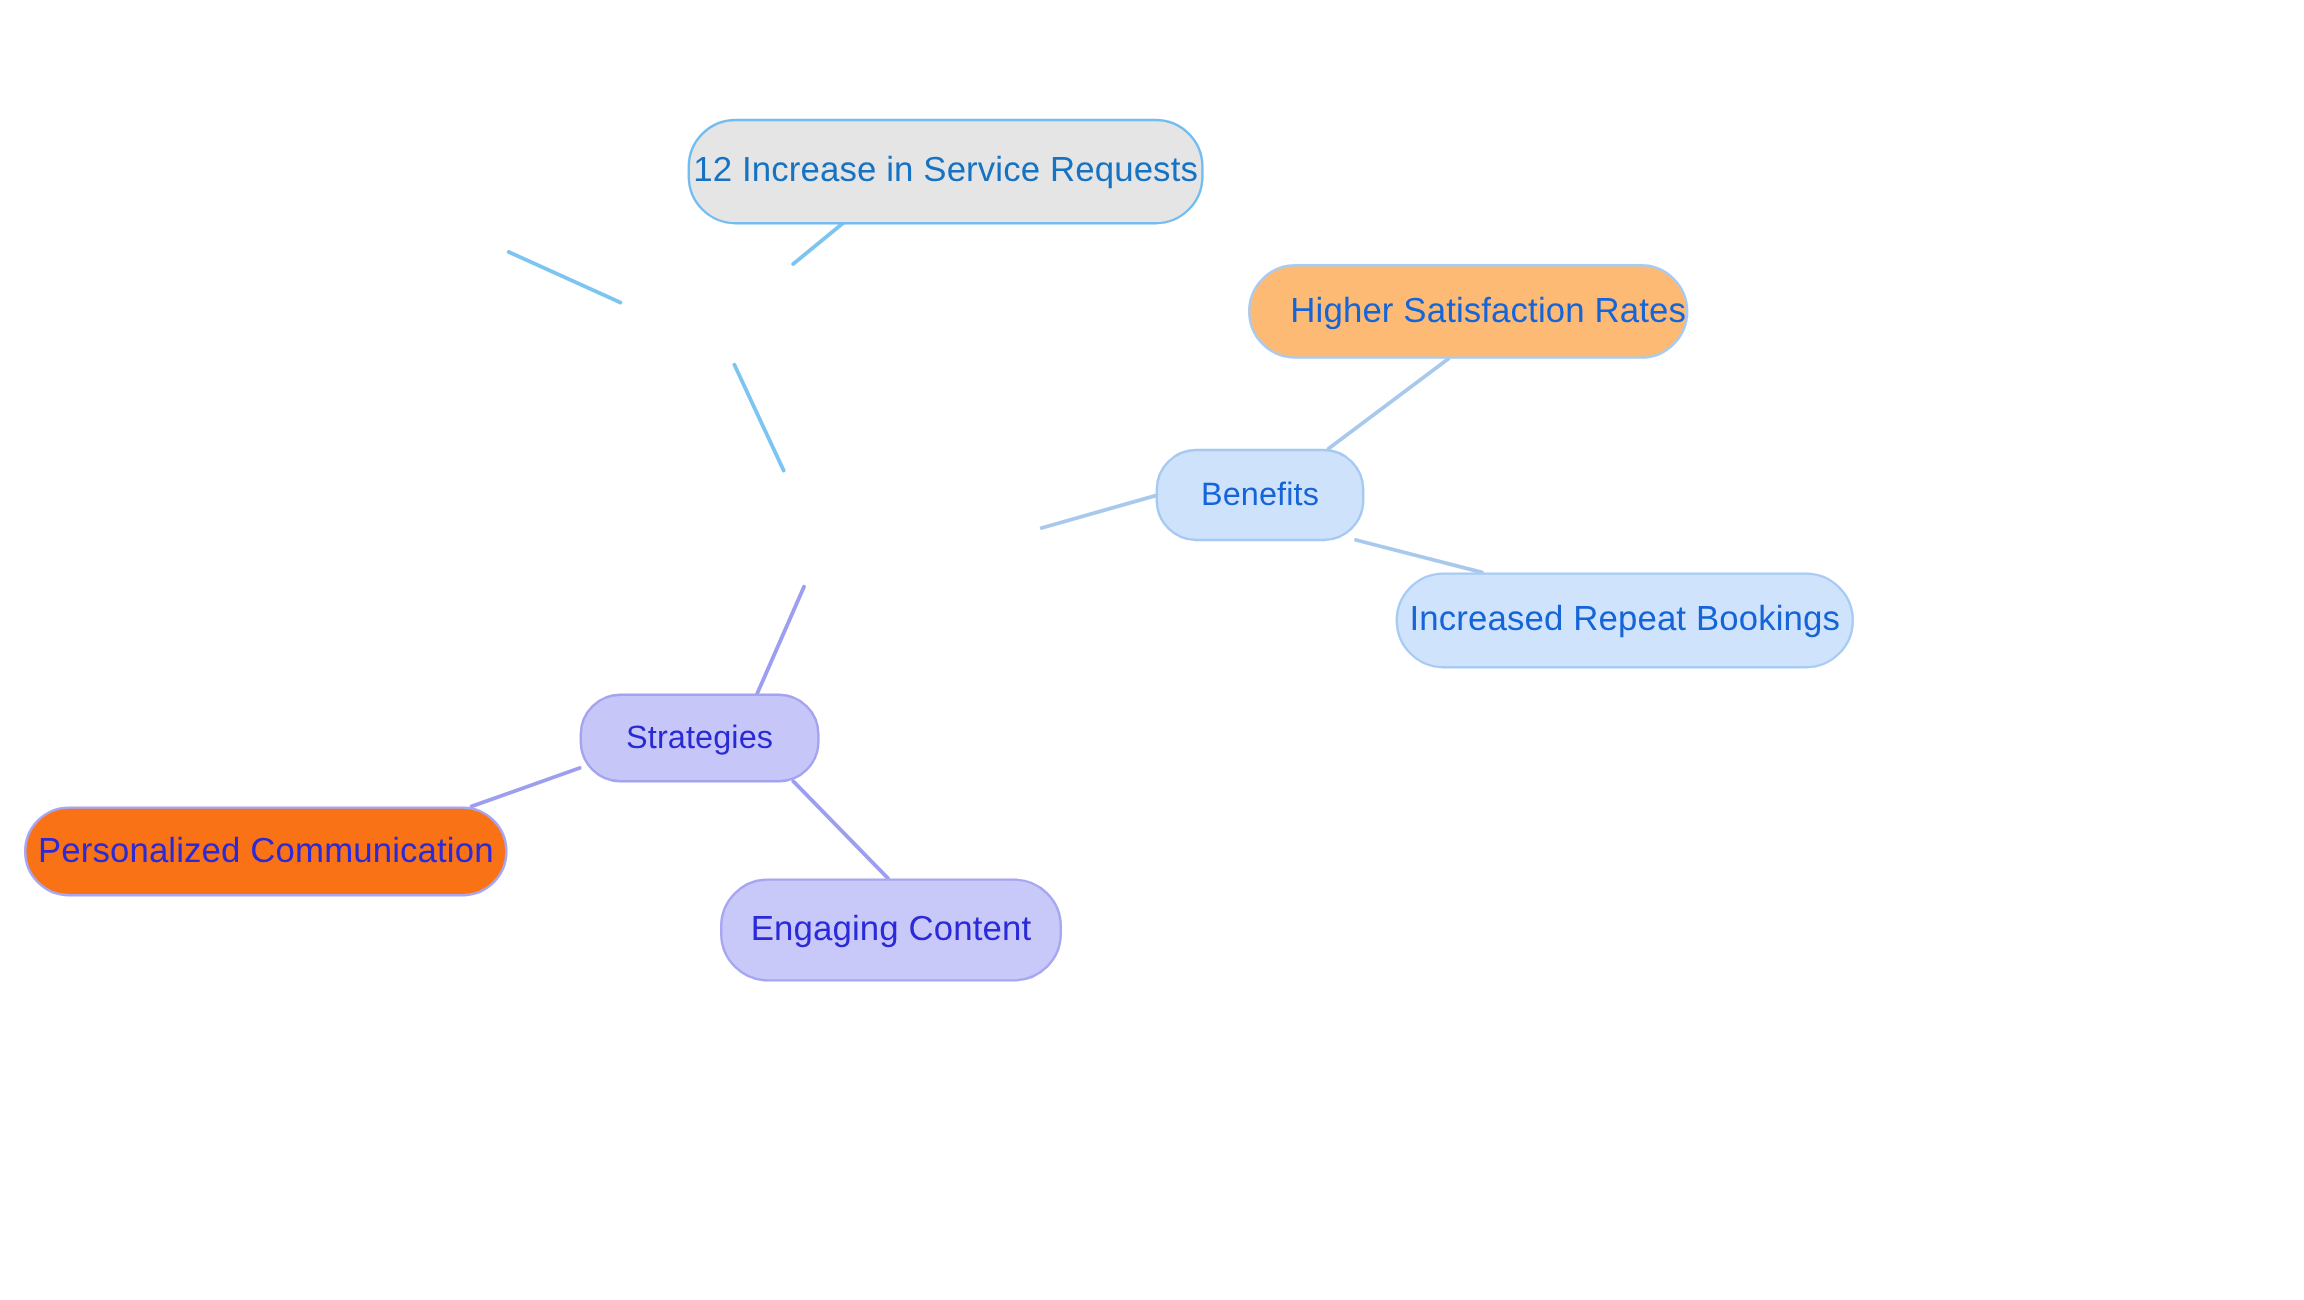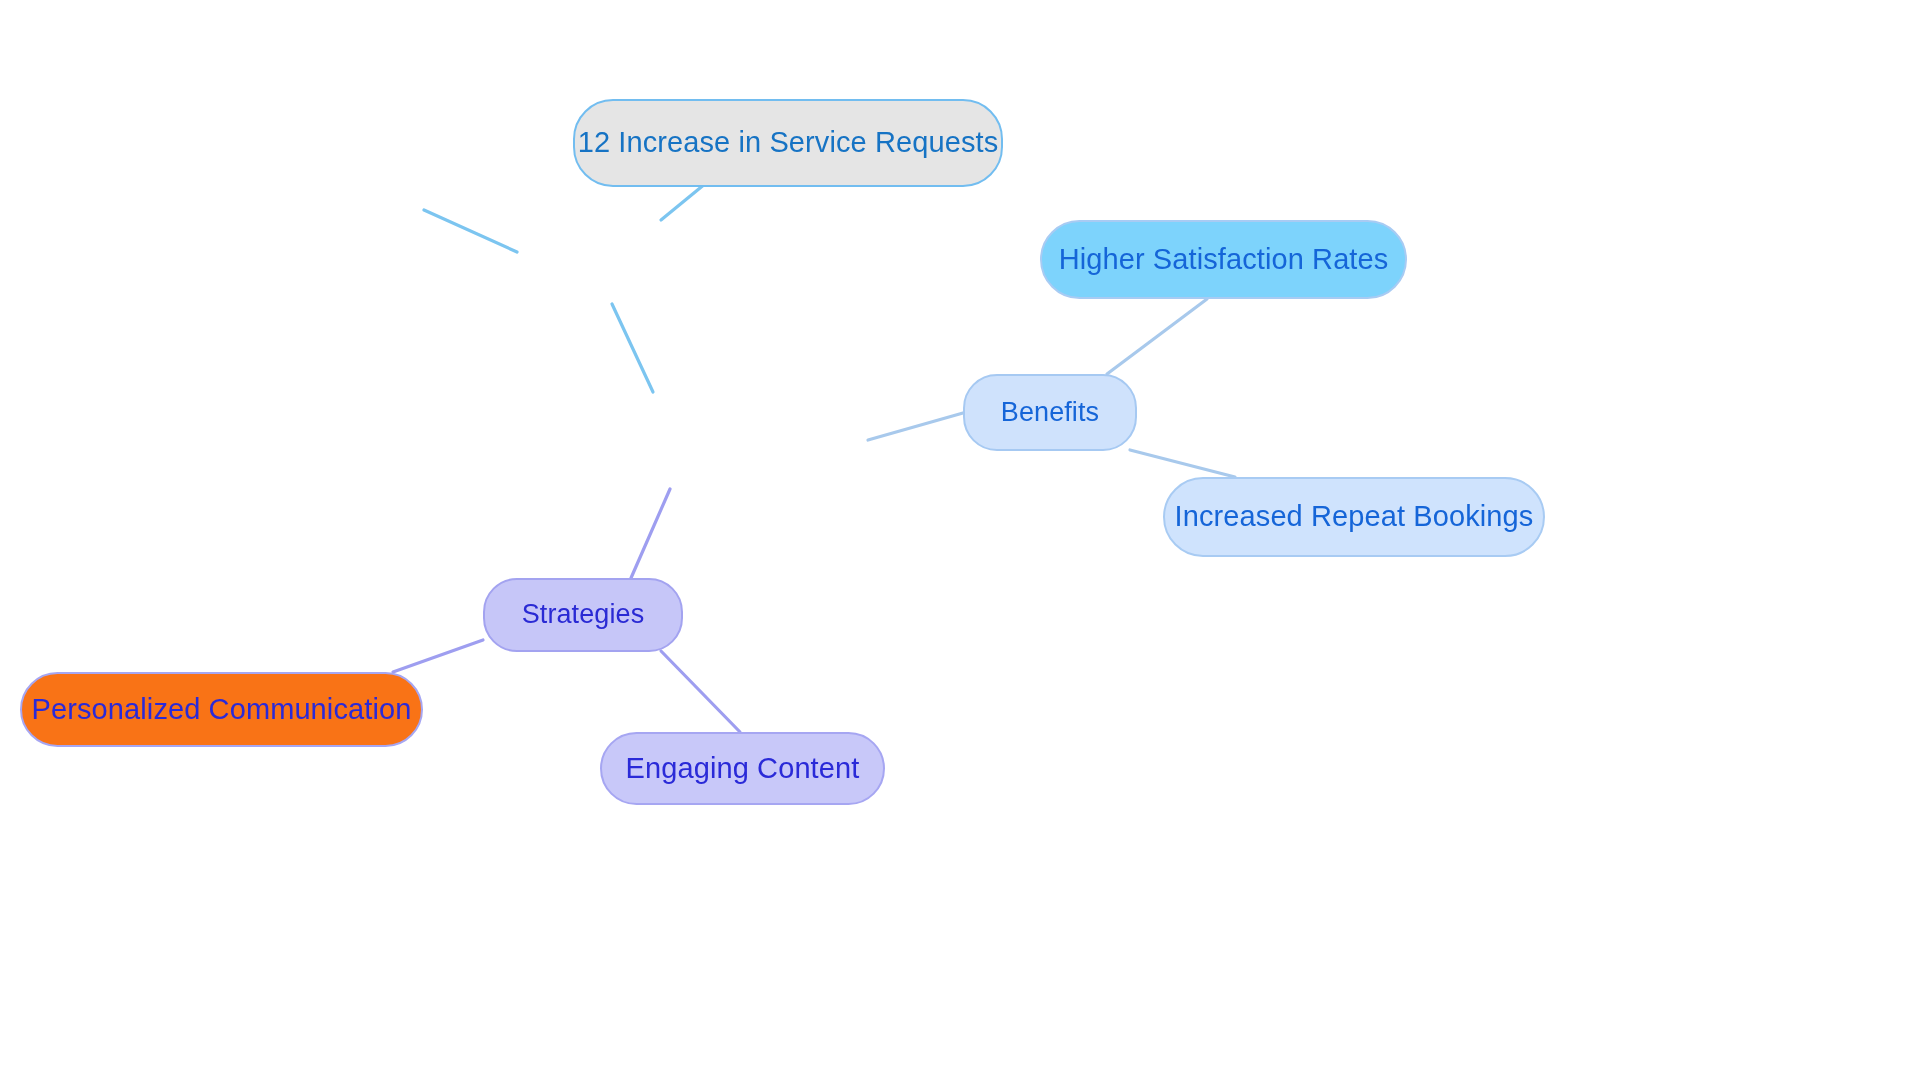--- a/index.html
+++ b/index.html
@@ -121,30 +121,30 @@
     </svg>
 
 
   <div class="node stat-leaf" style="left: 573px; top: 68px; width: 430px; height: 88px; background: #e5e5e5; border-color: rgb(114, 189, 240); color: rgb(22, 115, 196); margin-top: 31px;">
     <span class="node-label">12 Increase in Service Requests</span>
   </div>
 
   <div class="node ben-branch" style="left: 963px; top: 374px; width: 174px; height: 77px; background: rgb(207, 226, 252); border-color: rgb(166, 201, 242); color: rgb(21, 101, 216);">
     <span class="node-label">Benefits</span>
   </div>
-  <div class="node ben-leaf" style="left: 1040px; top: 220px; width: 367px; height: 79px; background: #7dd3fc; border-color: rgb(168, 203, 243); color: rgb(21, 101, 216);">
+  <div class="node ben-leaf" style="left: 1040px; top: 220px; width: 367px; height: 79px; background: #fdba74; border-color: rgb(168, 203, 243); color: rgb(21, 101, 216); justify-content: flex-end;">
     <span class="node-label">Higher Satisfaction Rates</span>
   </div>
   <div class="node str-branch" style="left: 483px; top: 578px; width: 200px; height: 74px; background: rgb(198, 198, 248); border-color: rgb(163, 163, 240); color: rgb(42, 42, 212);">
     <span class="node-label">Strategies</span>
   </div>
 
   <div class="node ben-leaf" style="left: 1163px; top: 477px; width: 382px; height: 80px; background: rgb(207, 227, 253); border-color: rgb(168, 203, 243); color: rgb(21, 101, 216);">
     <span class="node-label">Increased Repeat Bookings</span>
   </div>
   <div class="node str-leaf" style="left: 20px; top: 672px; width: 403px; height: 75px; background: #f97316; border-color: rgb(166, 166, 242); color: rgb(42, 42, 216);">
     <span class="node-label">Personalized Communication</span>
   </div>
-  <div class="node str-leaf" style="left: 600px; top: 732px; width: 285px; height: 73px; background: rgb(200, 200, 249); border-color: rgb(166, 166, 242); color: rgb(42, 42, 216);">
+  <div class="node str-leaf" style="left: 600px; top: 732px; width: 285px; height: 86px; background: rgb(200, 200, 249); border-color: rgb(166, 166, 242); color: rgb(42, 42, 216);">
     <span class="node-label">Engaging Content</span>
   </div>
 
 </div>
 
 </body></html>

